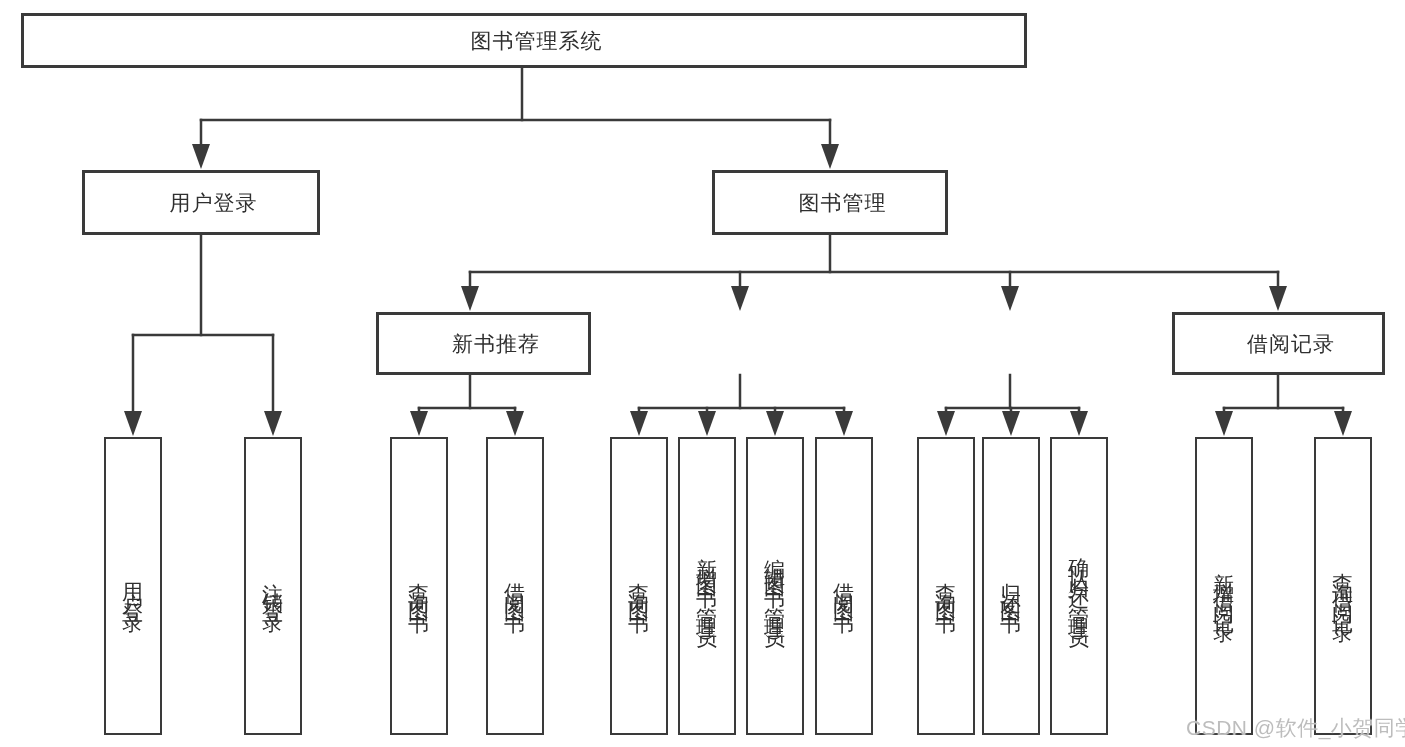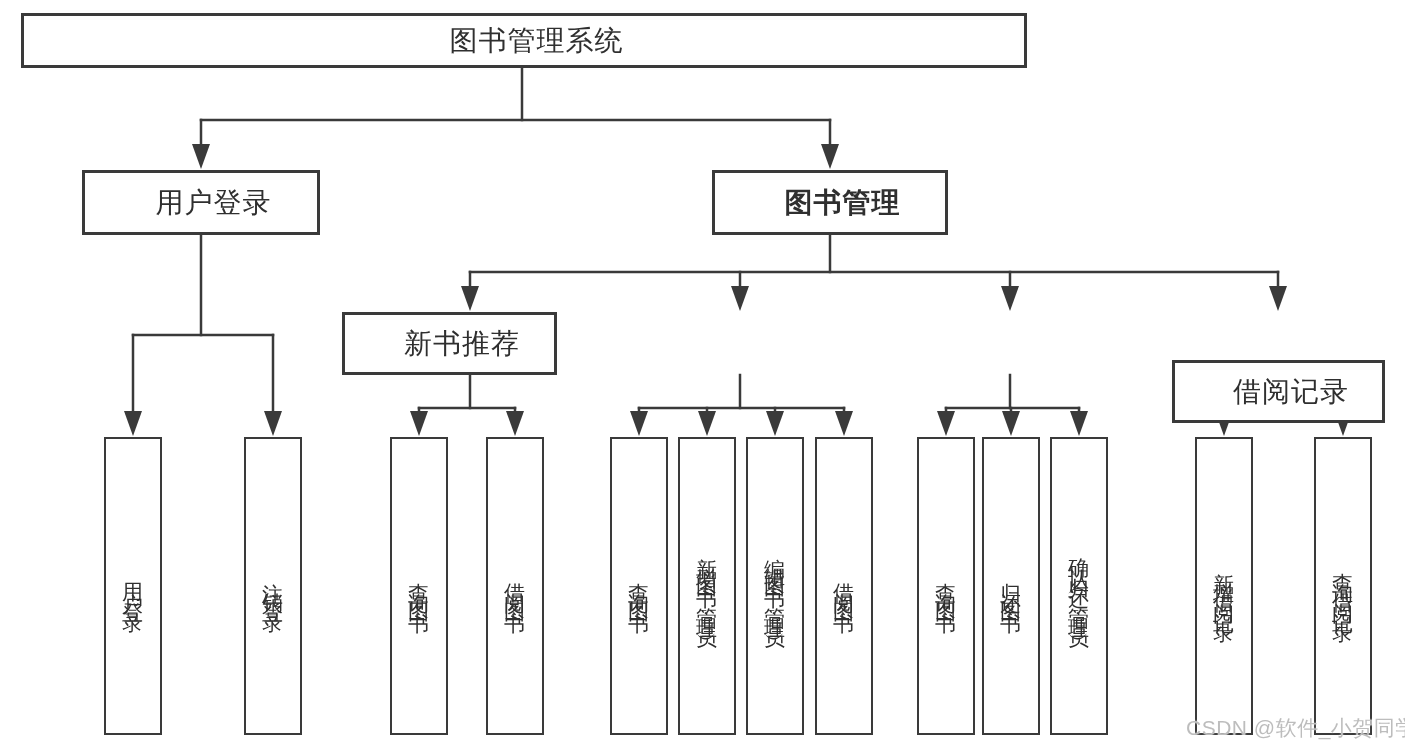--- a/index.html
+++ b/index.html
@@ -26,21 +26,21 @@
     box-sizing: border-box;
     background: #ffffff;
     border: 3px solid #3a3a3a;
     display: flex;
     align-items: center;
     justify-content: center;
     color: #2f2f2f;
     z-index: 1;
   }
   .node.header {
-    font-size: 28px;
+    font-size: 21px;
     letter-spacing: 1px;
     padding-left: 25px;
   }
   .node.leaf {
     border-width: 2.5px;
     z-index: 1;
   }
   .leaf .vtext {
     writing-mode: vertical-rl;
     text-orientation: mixed;
@@ -130,24 +130,24 @@
       <path d="M1011 436 L1002 411 L1020 411 Z"></path>
       <path d="M1079 436 L1070 411 L1088 411 Z"></path>
       <path d="M1224 436 L1215 411 L1233 411 Z"></path>
       <path d="M1343 436 L1334 411 L1352 411 Z"></path>
     </g>
   </svg>
 
   <div class="node header" style="left:21px; top:13px; width:1006px; height:55px;">图书管理系统</div>
 
   <div class="node header" style="left:82px; top:170px; width:238px; height:65px;">用户登录</div>
-  <div class="node header" style="left:712px; top:170px; width:236px; height:65px;font-weight:bold;">图书管理</div>
+  <div class="node header" style="left:712px; top:170px; width:236px; height:65px;">图书管理</div>
 
-  <div class="node header" style="left:342px; top:312px; width:215px; height:63px;">新书推荐</div>
-  <div class="node header" style="left:1172px; top:312px; width:213px; height:63px;margin-top:48px;">借阅记录</div>
+  <div class="node header" style="left:376px; top:312px; width:215px; height:63px;">新书推荐</div>
+  <div class="node header" style="left:1172px; top:312px; width:213px; height:63px;">借阅记录</div>
 
   <div class="node leaf" style="left:104px; top:437px; width:58px; height:298px;">
     <span class="vtext">用户登录</span>
   </div>
   <div class="node leaf" style="left:244px; top:437px; width:58px; height:298px;">
     <span class="vtext">注销登录</span>
   </div>
   <div class="node leaf" style="left:390px; top:437px; width:58px; height:298px;">
     <span class="vtext">查询图书</span>
   </div>

